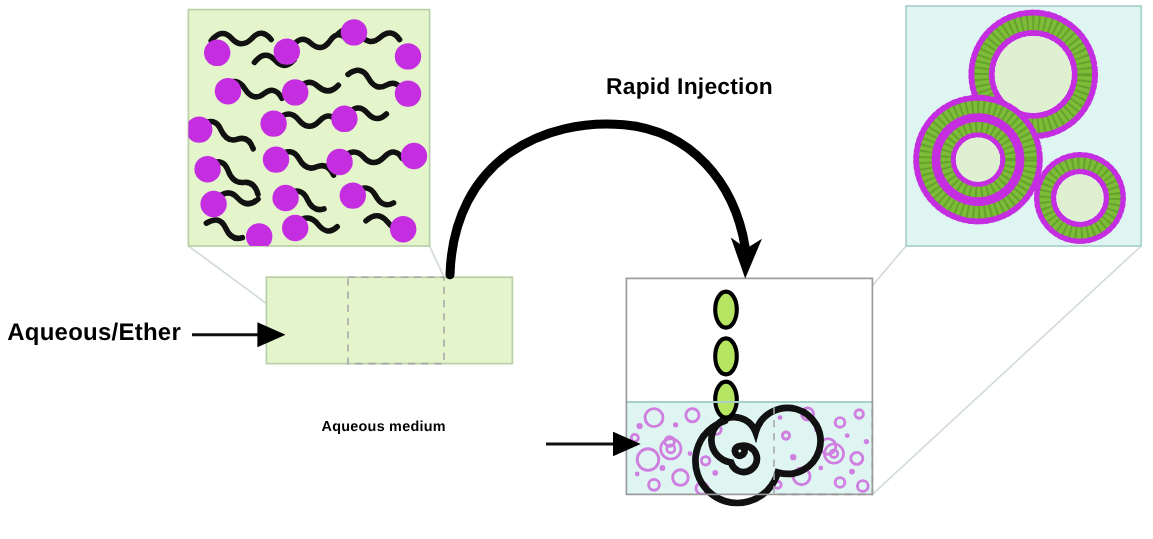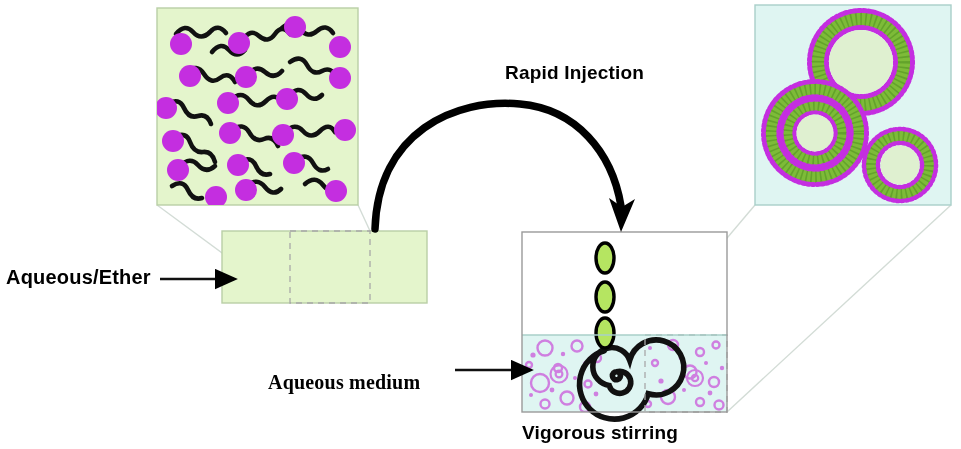--- a/index.html
+++ b/index.html
@@ -14,21 +14,21 @@
   #stage svg{position:absolute;left:0;top:0;}
   .lbl{
     position:absolute;
     font-family:"Liberation Sans", sans-serif;
     font-weight:bold;
     color:#000000;
     white-space:nowrap;
     letter-spacing:0.2px;
   }
   #label-ethanol{left:6px;  top:266px; font-size:20px;}
-  #label-aqueous{left:268px;top:371px; font-size:20px;font-family:Liberation Serif, serif;}
+  #label-aqueous{left:268px;top:348px; font-size:12px;}
   #label-rapid{  left:505px;top:62px;  font-size:19px;}
   #label-stirring{left:522px;top:422px;font-size:19px;}
 </style>
 </head>
 <body>
 
 <div id="stage">
 
   <svg width="961" height="449" viewBox="0 0 961 449" xmlns="http://www.w3.org/2000/svg">
     <defs>
@@ -226,15 +226,14 @@
       <line x1="455" y1="370" x2="530" y2="370" marker-end="url(#ptrHead)"></line>
     </g>
   </svg>
 
   <div class="lbl" id="label-ethanol">Aqueous/Ether</div>
 
   <div class="lbl" id="label-aqueous">Aqueous medium</div>
 
   <div class="lbl" id="label-rapid">Rapid Injection</div>
 
-  <div class="lbl" id="label-stirring">Vigorous stirring</div>
 
 </div>
 
 </body></html>

